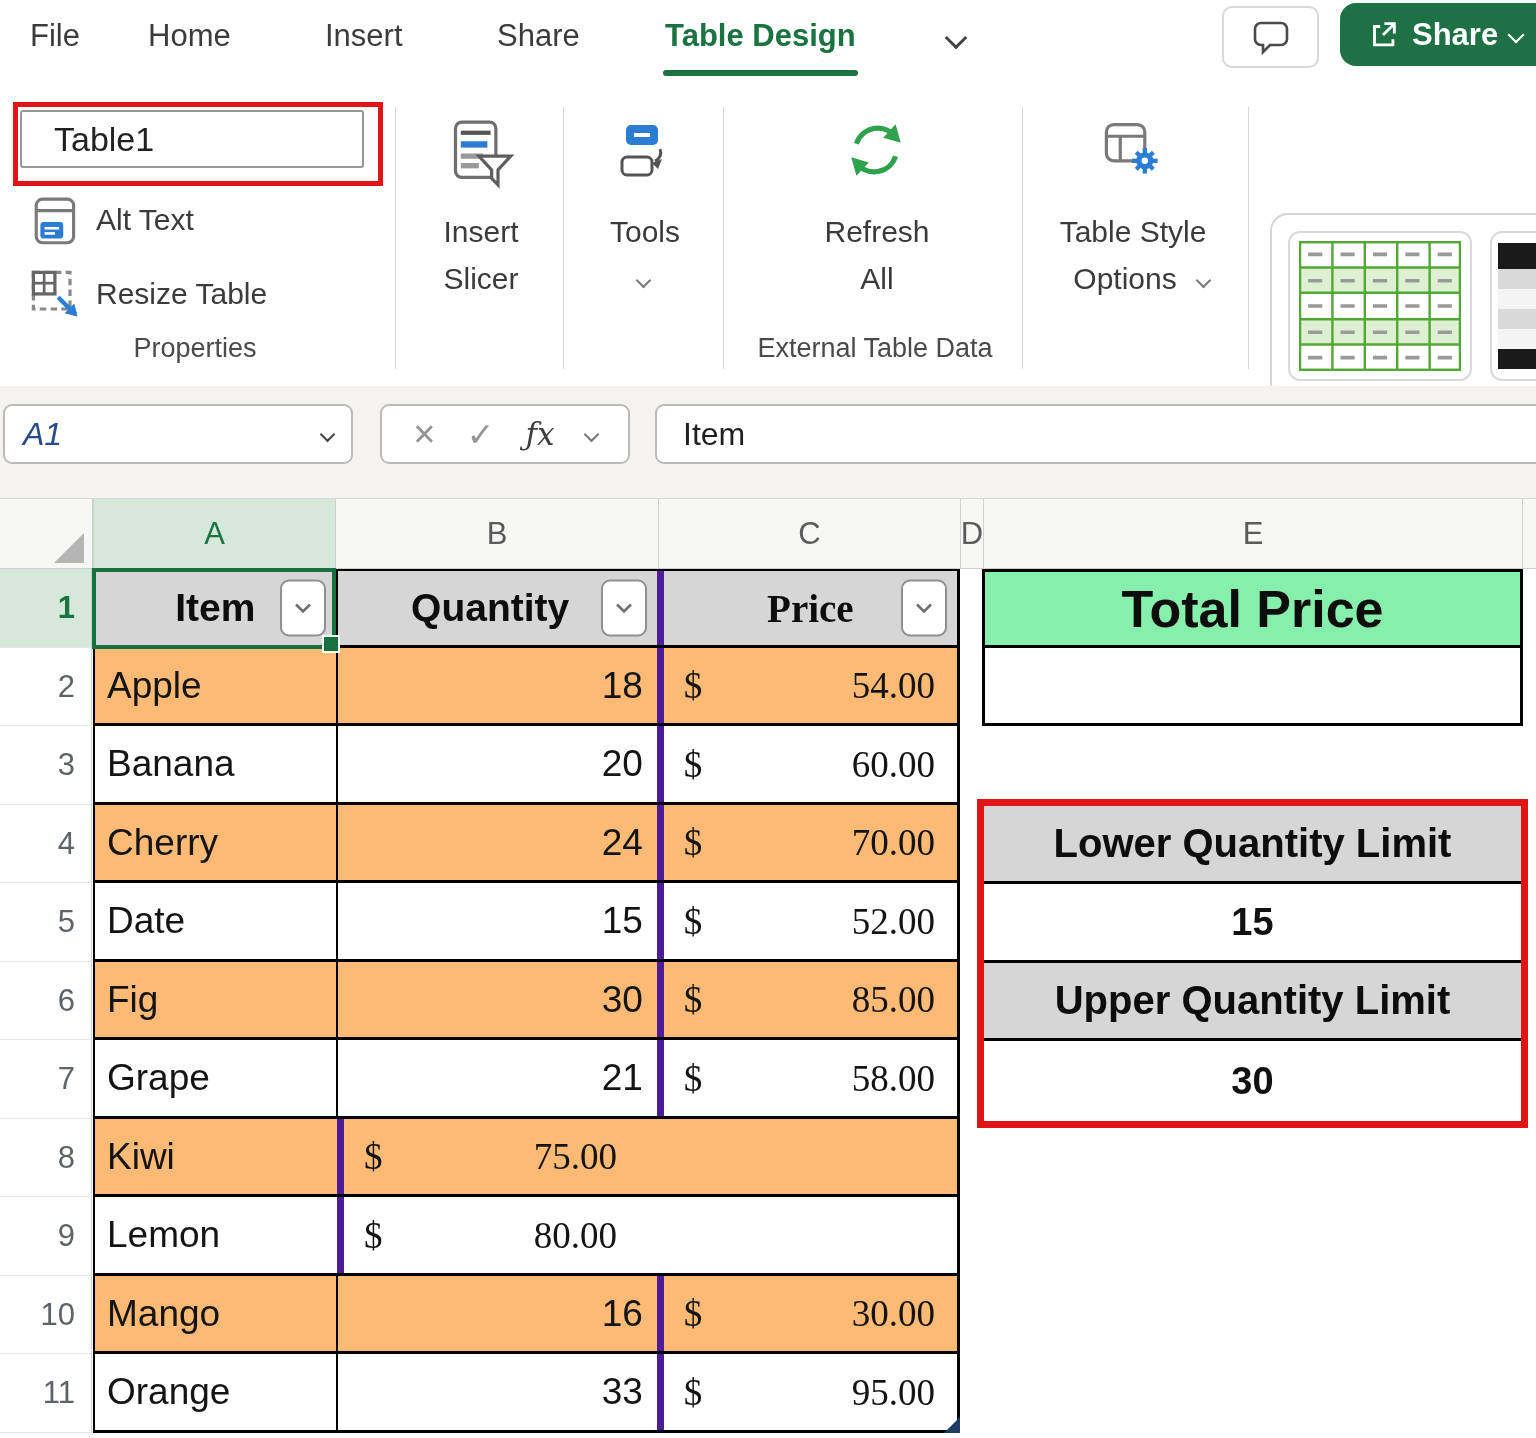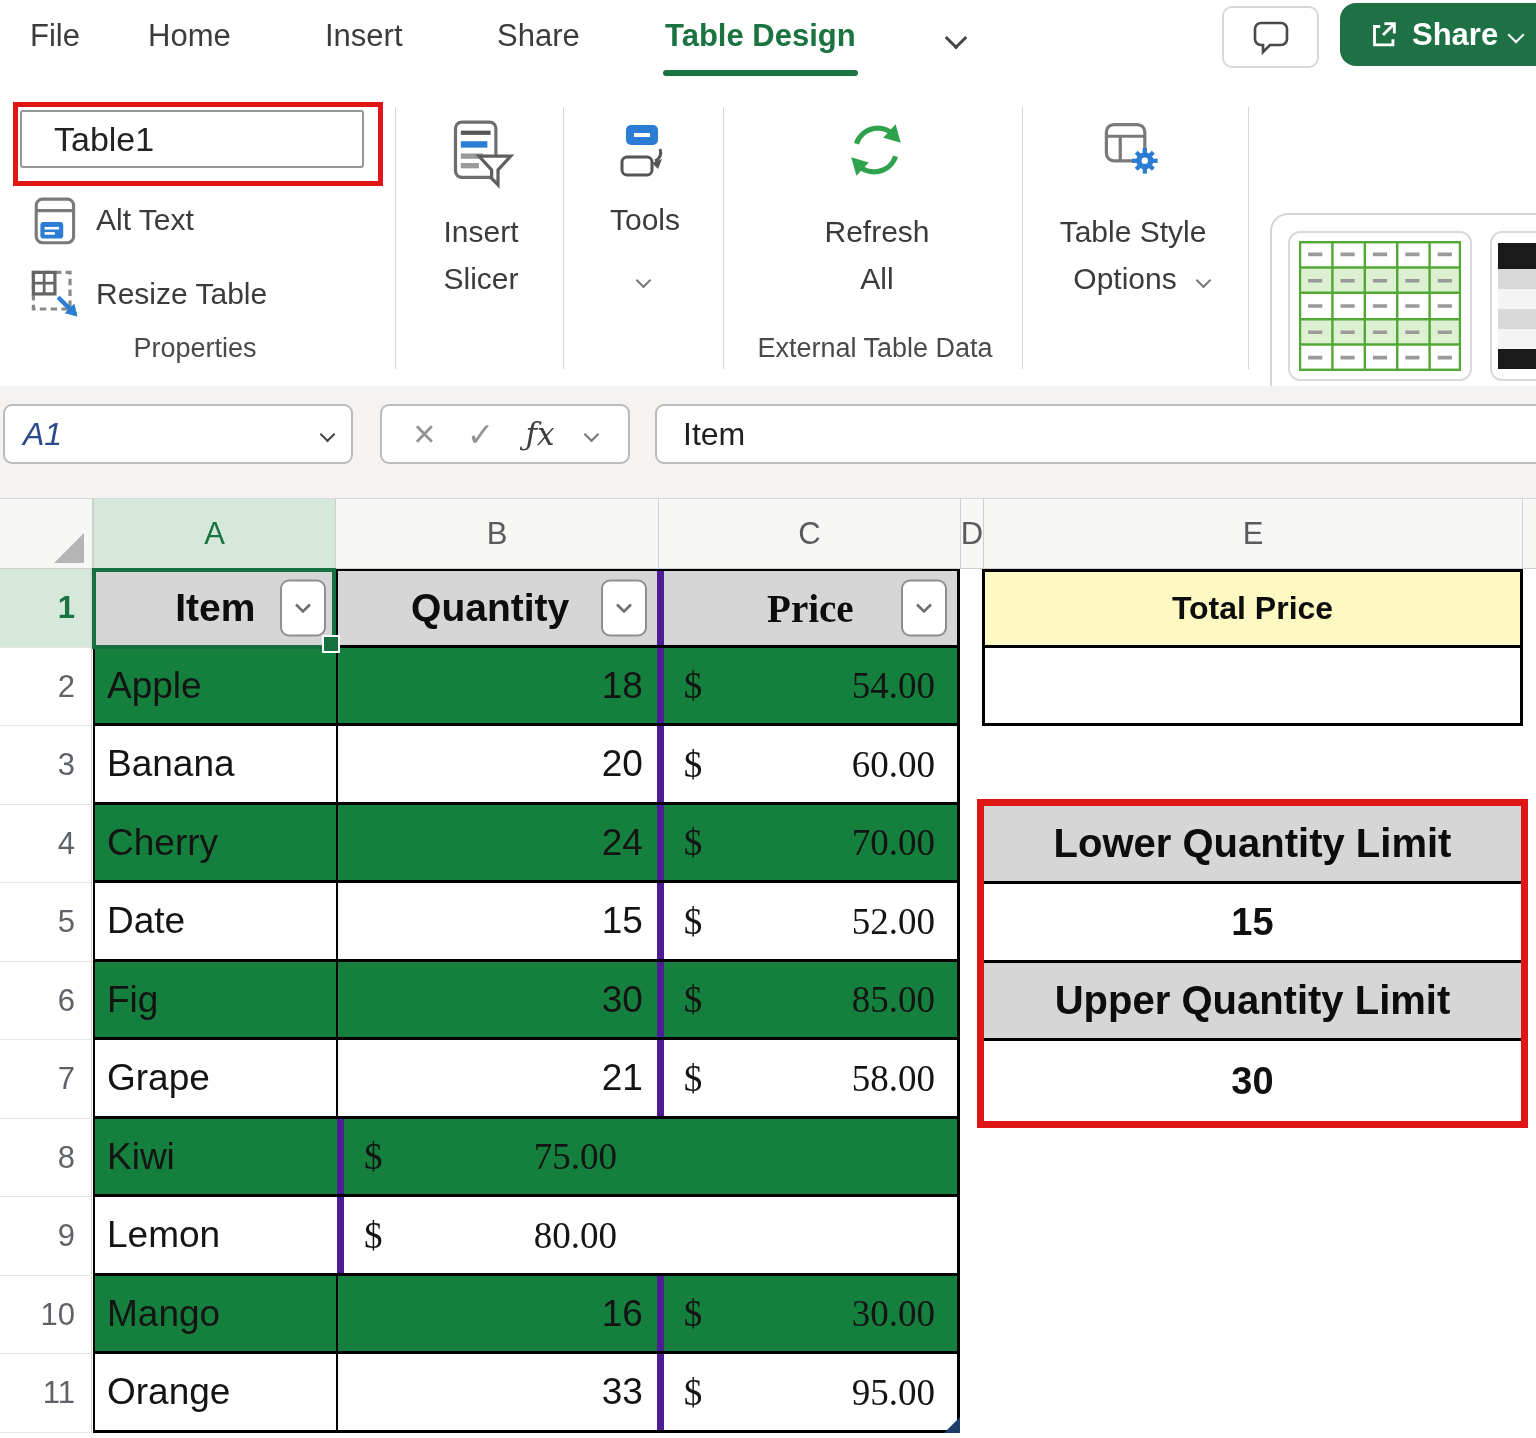--- a/index.html
+++ b/index.html
@@ -49,36 +49,36 @@
   .rn.sel{background:#d5e8da;color:#1a7340;font-weight:bold;}
 
   .r1{top:569px;height:79px;} .r2{top:648px;height:78px;} .r3{top:726px;height:79px;}
   .r4{top:805px;height:78px;} .r5{top:883px;height:79px;} .r6{top:962px;height:78px;}
   .r7{top:1040px;height:79px;} .r8{top:1119px;height:78px;} .r9{top:1197px;height:79px;}
   .r10{top:1276px;height:78px;} .r11{top:1354px;height:79px;}
 
   
   .trow{position:absolute;left:93px;width:867px;display:flex;box-sizing:border-box;background:#fff;
         border-left:2px solid #000;border-right:3px solid #000;border-bottom:3px solid #000;}
-  .trow.band{background:#15803d;}
+  .trow.band{background:#fdba74;}
   .trow.hdr{border-top:2px solid #000;}
   .ca{width:242px;display:flex;align-items:center;padding-left:12px;box-sizing:border-box;font-size:37px;font-weight:500;color:#141414;}
   .cb{width:323px;display:flex;align-items:center;justify-content:flex-end;padding-right:14px;box-sizing:border-box;border-left:2px solid #000;font-size:37px;font-weight:400;color:#141414;}
   .cc{width:302px;display:flex;align-items:center;box-sizing:border-box;border-left:7px solid #4c1d95;font-size:37px;font-weight:500;color:#141414;font-family:Liberation Serif, serif;}
   .cc .cur{padding-left:20px;}
   .cc .amt{margin-left:auto;padding-right:22px;}
   .hcell{display:flex;align-items:center;justify-content:center;background:#d6d6d6;font-weight:bold;font-size:39px;color:#0d0d0d;position:relative;padding-left:0!important;}
   .dd{position:absolute;right:10px;top:50%;transform:translateY(-50%);width:46px;height:57px;background:#fff;border:2px solid #8f8f8f;border-radius:9px;display:flex;align-items:center;justify-content:center;box-sizing:border-box;}
   .sel-a1{position:absolute;left:92px;top:568px;width:244px;height:81px;border:4px solid #17703f;box-sizing:border-box;pointer-events:none;}
   .fill-handle{position:absolute;right:-8px;bottom:-8px;width:14px;height:14px;background:#17703f;border:2px solid #fff;}
   .rsz{position:absolute;left:944px;top:1417px;width:0;height:0;border-left:16px solid transparent;border-bottom:16px solid #1f3c68;}
 
   
   .ecell{position:absolute;left:982px;width:541px;box-sizing:border-box;display:flex;align-items:center;justify-content:center;}
-  .ehdr{background:#fef9c3;border:3px solid #000;font-weight:bold;font-size:32px;color:#0d0d0d;}
+  .ehdr{background:#86efac;border:3px solid #000;font-weight:bold;font-size:52px;color:#0d0d0d;}
   .eval{background:#fff;border:3px solid #000;border-top:none;}
   .limits{position:absolute;left:977px;top:799px;width:551px;height:329px;border:7px solid #e01515;box-sizing:border-box;box-shadow:inset 0 0 0 2px #000;}
   .lim{width:100%;box-sizing:border-box;display:flex;align-items:center;justify-content:center;border-bottom:3px solid #000;}
   .lim.glab{background:#d6d6d6;font-weight:bold;font-size:40px;color:#0d0d0d;height:78px;}
   .lim.wval{background:#fff;font-weight:600;font-size:38px;color:#111;height:79px;}
   .lim:last-child{border-bottom:none;height:80px;}
 
   
   .gallery{position:absolute;left:1270px;top:118px;width:290px;height:188px;border:2px solid #d5d5d5;border-radius:18px;box-sizing:border-box;background:#fff;}
   .thumb{position:absolute;top:136px;height:150px;border:2px solid #d9d9d9;border-radius:12px;box-sizing:border-box;background:#fff;overflow:hidden;display:flex;align-items:center;justify-content:center;}
@@ -160,21 +160,21 @@
     <div class="rlabel cent abs" style="left:405px;width:152px;top:120px">Insert</div>
     <div class="rlabel cent abs" style="left:405px;width:152px;top:167px">Slicer</div>
 
     <svg class="abs" style="left:612px;top:22px" width="64" height="70" viewBox="0 0 64 66">
       <rect x="14" y="6" width="32" height="20" rx="5" fill="#2b7cd3"></rect>
       <line x1="22" y1="16" x2="38" y2="16" stroke="#fff" stroke-width="4"></line>
       <rect x="10" y="38" width="30" height="18" rx="5" fill="none" stroke="#555" stroke-width="3"></rect>
       <path d="M48 30 a9 9 0 0 1 -5 12" fill="none" stroke="#555" stroke-width="3"></path>
       <polygon points="40,44 50,40 46,50" fill="#555"></polygon>
     </svg>
-    <div class="rlabel cent abs" style="left:595px;width:100px;top:108px">Tools</div>
+    <div class="rlabel cent abs" style="left:595px;width:100px;top:120px">Tools</div>
     <span class="chev sm abs" style="left:638px;top:180px"></span>
 
     <svg class="abs" style="left:843px;top:22px" width="66" height="66" viewBox="0 0 64 64">
       <path d="M13 26 A22 22 0 0 1 51 19" fill="none" stroke="#2fa24d" stroke-width="5"></path>
       <polygon points="51,7 56,25 39,20" fill="#2fa24d"></polygon>
       <path d="M51 38 A22 22 0 0 1 13 45" fill="none" stroke="#2fa24d" stroke-width="5"></path>
       <polygon points="13,57 8,39 25,44" fill="#2fa24d"></polygon>
     </svg>
     <div class="rlabel cent abs" style="left:795px;width:164px;top:120px">Refresh</div>
     <div class="rlabel cent abs" style="left:795px;width:164px;top:167px">All</div>

